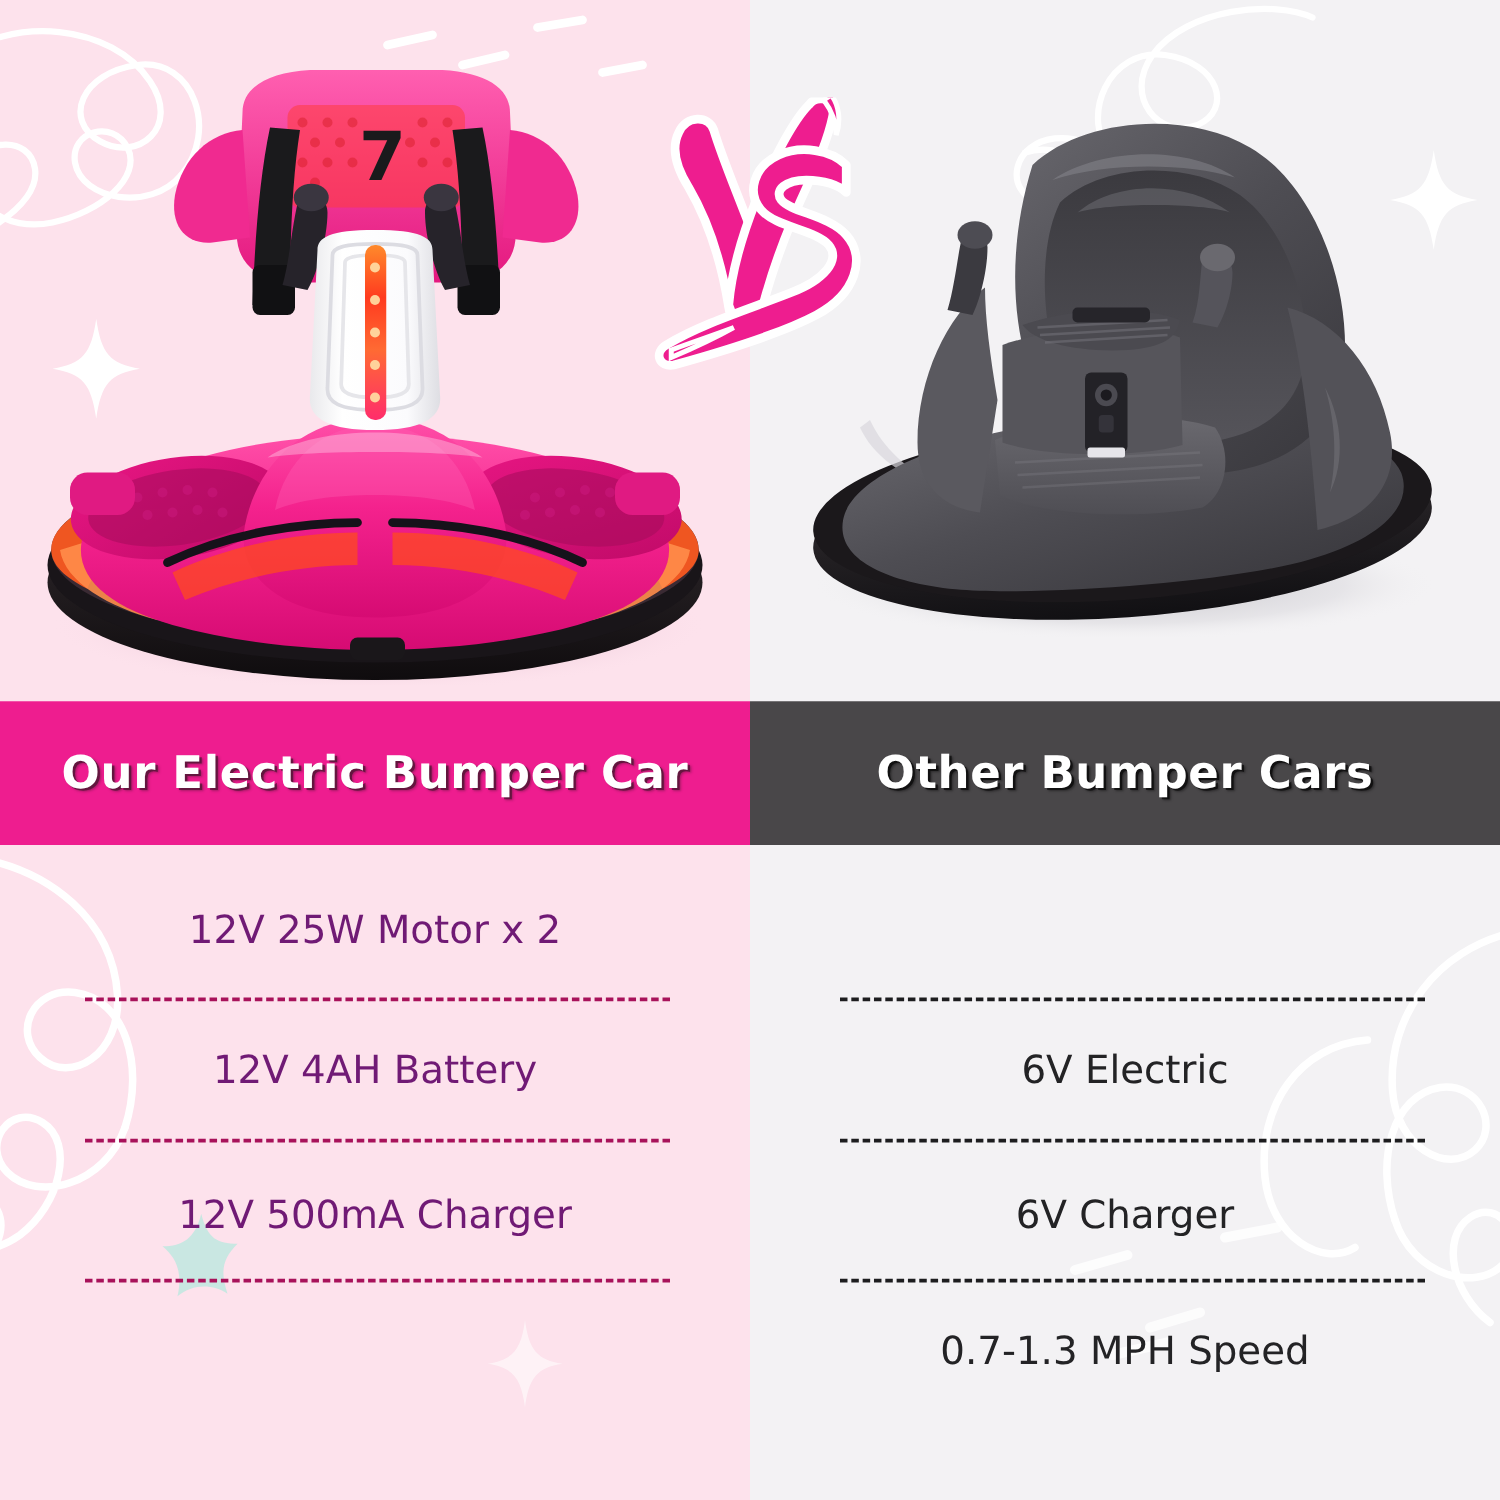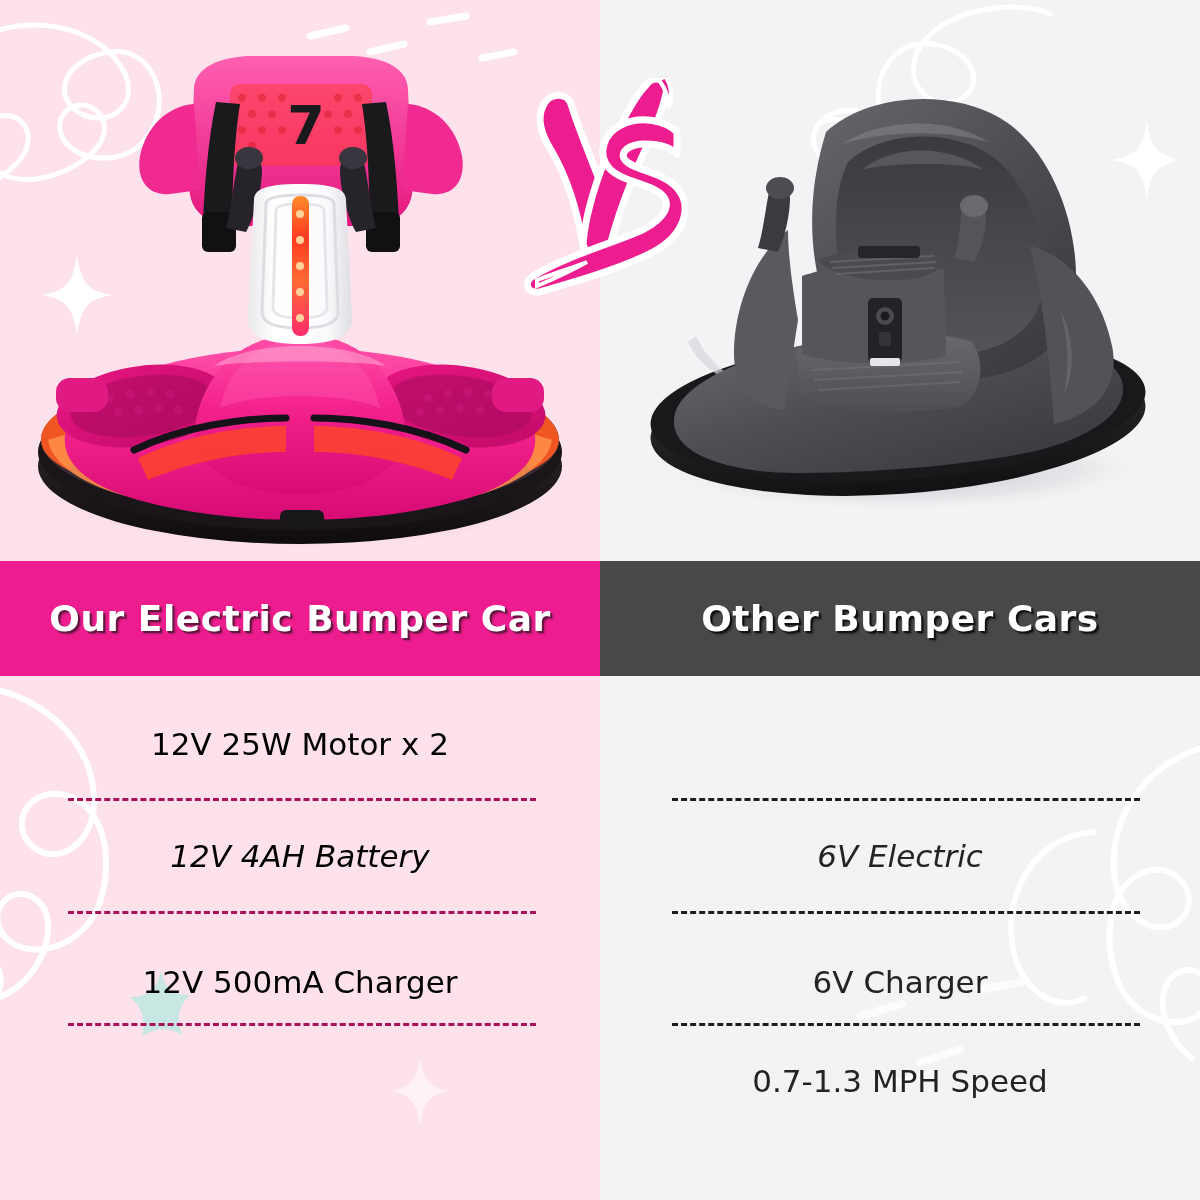--- a/index.html
+++ b/index.html
@@ -49,33 +49,33 @@
   .spec-col{position:absolute;top:0;width:600px;height:524px;overflow:hidden;}
   .spec-left{left:0;background:#fde2ec;}
   .spec-right{left:600px;background:#f3f2f4;}
 
   .spec-inner{position:absolute;left:0;top:0;width:600px;height:524px;}
 
   .spec-item{
     position:absolute;width:600px;text-align:center;
     font-family:"DejaVu Sans", sans-serif;
     font-size:31px;
-    color:#000000;
+    color:#701a75;
     white-space:nowrap;
   }
   .spec-right .spec-item{color:#232325;}
 
   .spec-div{
     position:absolute;height:0;border-top:3px dashed #a8125a;
   }
   .spec-left .spec-div{left:68px;width:468px;border-top-color:#a8125a;}
   .spec-right .spec-div{left:72px;width:468px;border-top-color:#1d1d1f;}
 
   
-  .r1{top:50px;} .r2{top:162px;font-style:italic;} .r3{top:288px;text-align:center;} .r4{top:387px;}
+  .r1{top:50px;} .r2{top:162px;} .r3{top:278px;text-align:center;} .r4{top:387px;}
   .d1{top:122px;} .d2{top:235px;} .d3{top:347px;}
 
   
   .vs-wrap{position:absolute;left:519px;top:78px;width:180px;height:230px;}
 
   
   .car{position:absolute;}
 </style>
 </head>
 <body>

